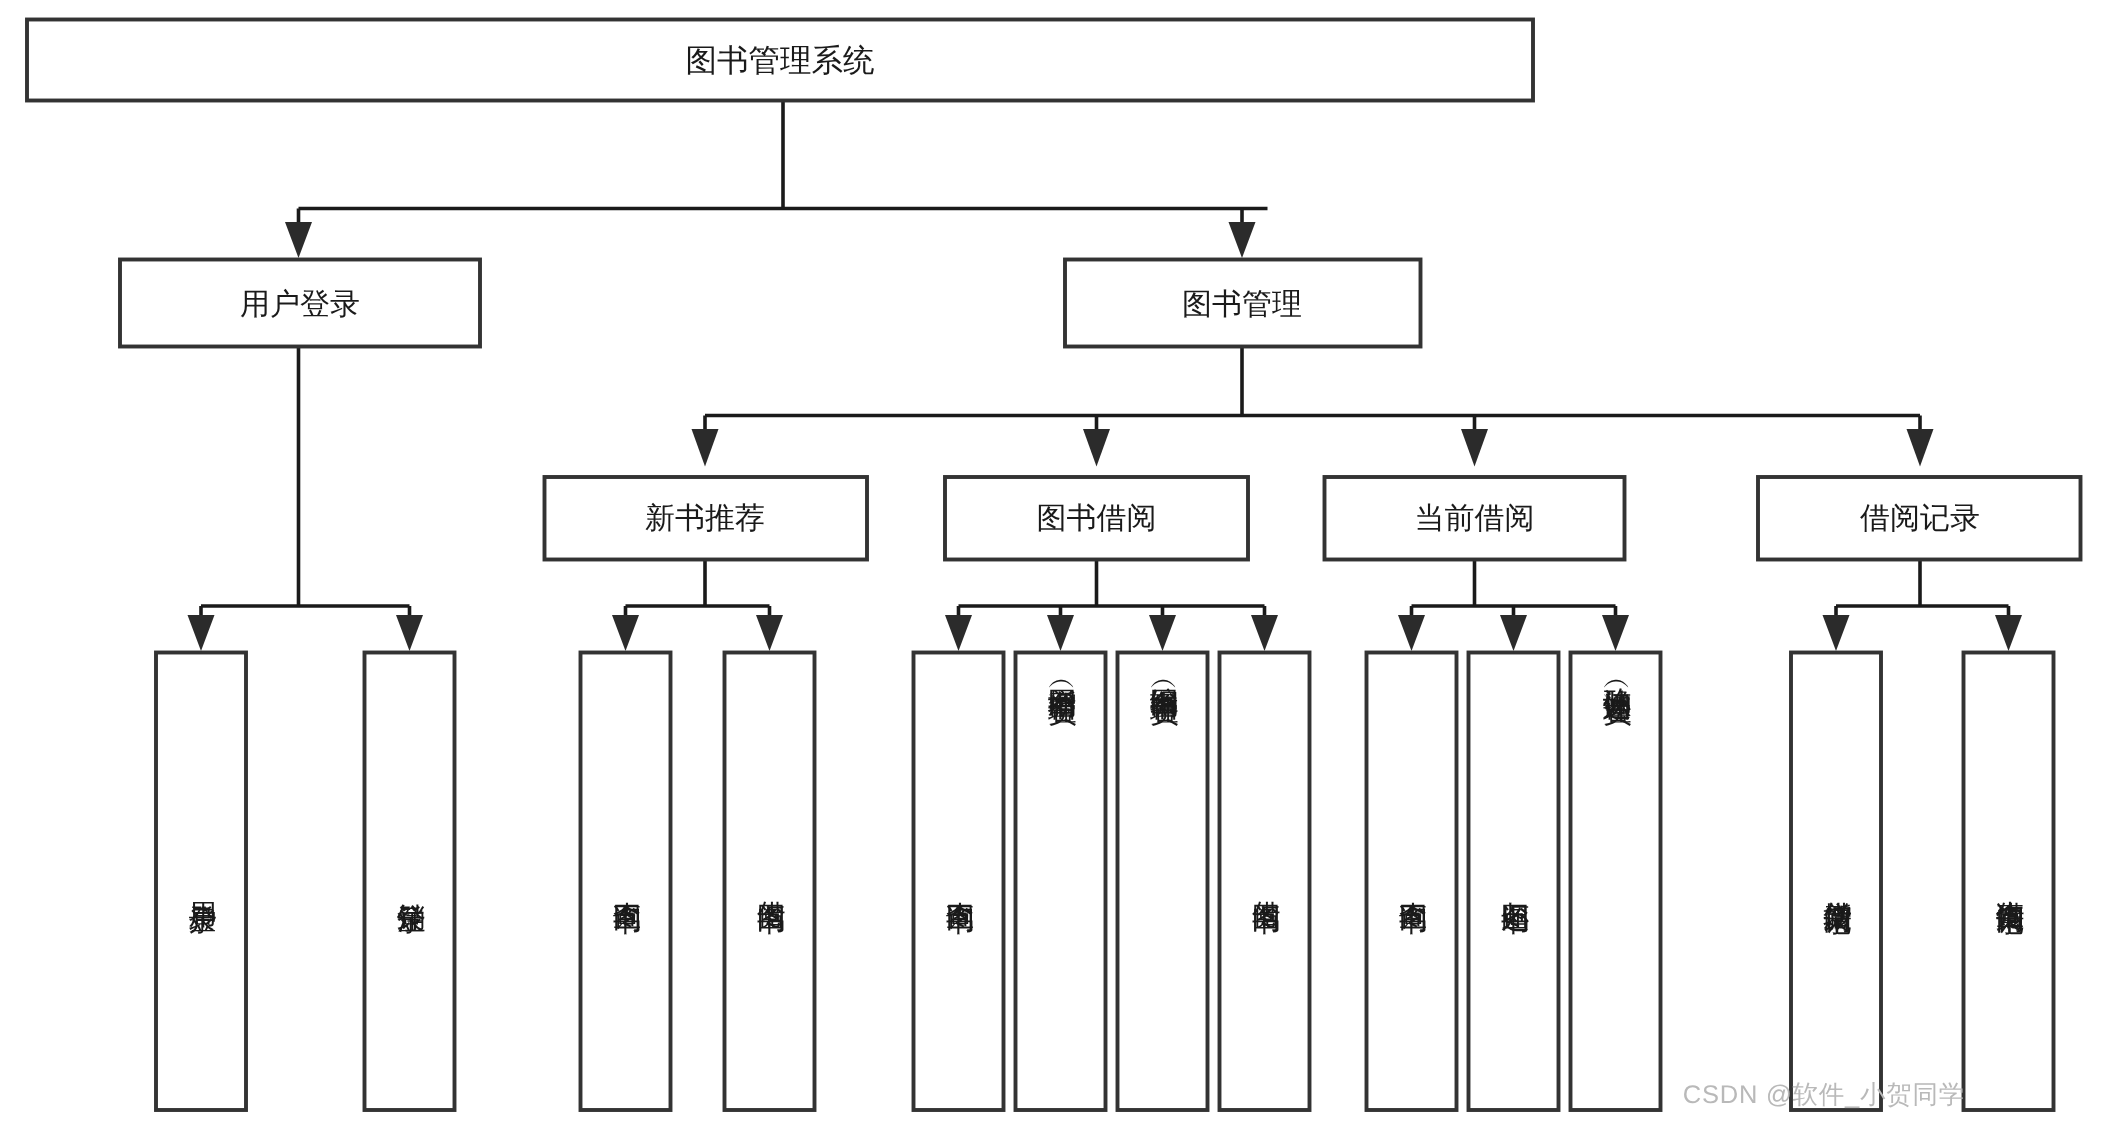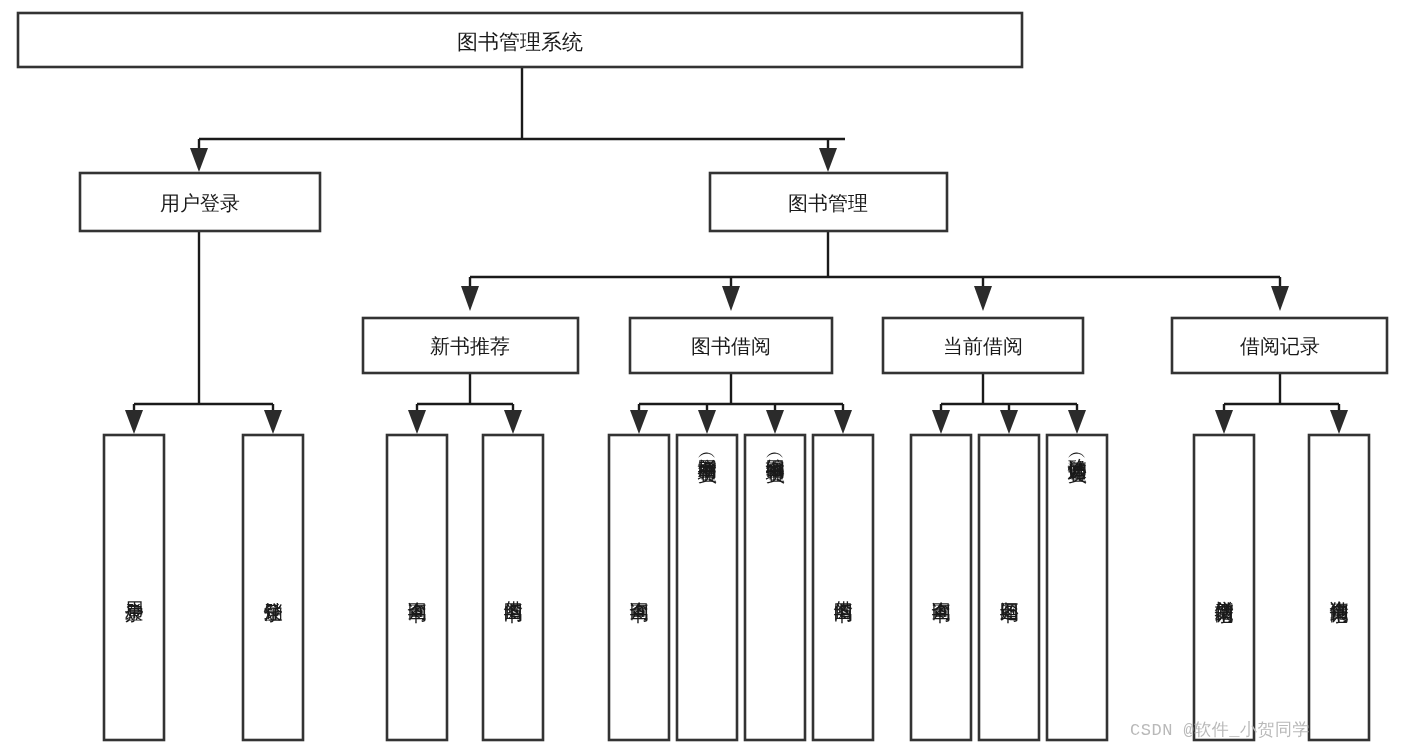--- a/index.html
+++ b/index.html
@@ -69,21 +69,21 @@
     writing-mode: vertical-rl;
     text-orientation: upright;
     letter-spacing: 1px;
     text-align: center;
     white-space: nowrap;
   }
   .watermark {
     position: absolute;
     right: 12px;
     bottom: 6px;
-    font-family: Liberation Mono, monospace;
+    font-family: Liberation Sans, sans-serif;
     font-size: 17px;
     color: #b9b9b9;
     letter-spacing: 0.5px;
     user-select: none;
     white-space: nowrap;
   }
 </style>
 </head>
 <body>
 

